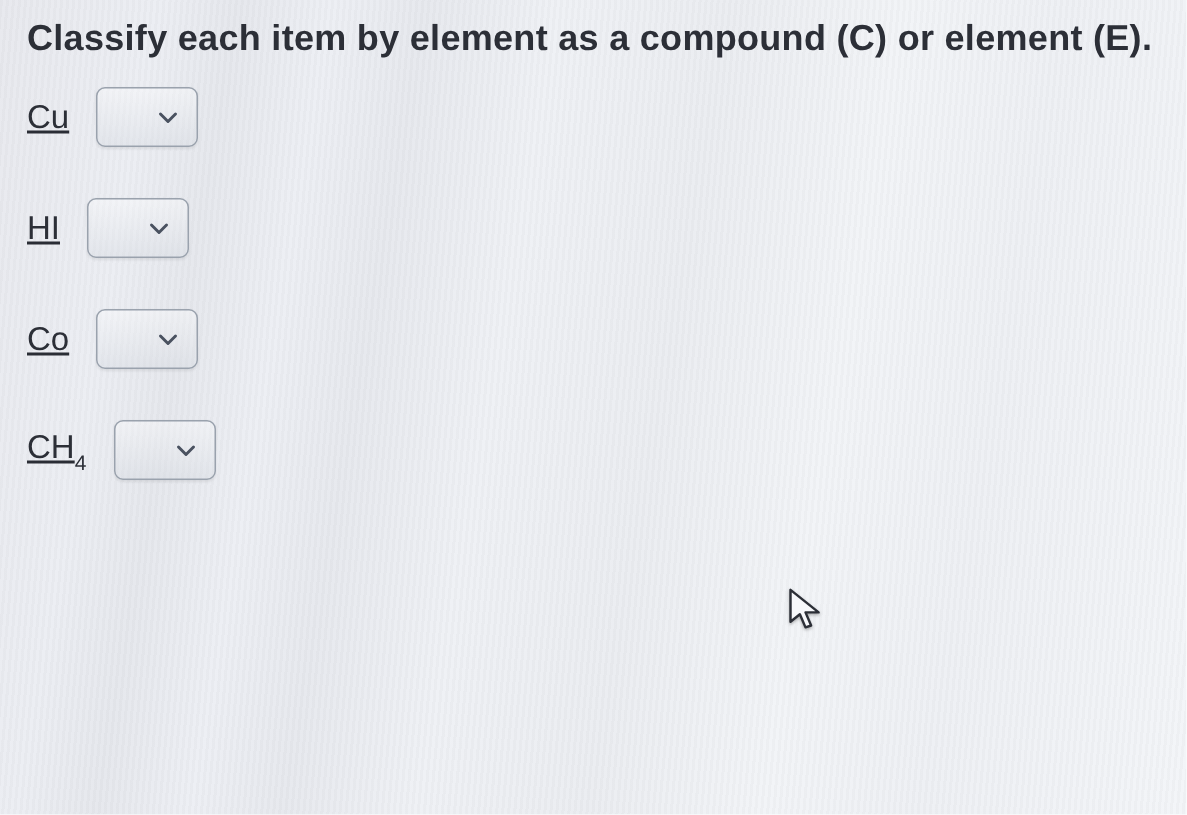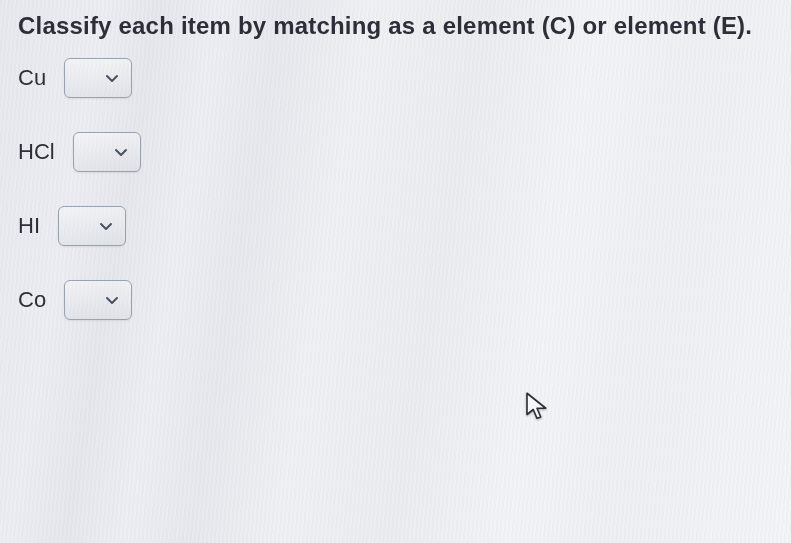--- a/index.html
+++ b/index.html
@@ -24,21 +24,21 @@
   }
   .page { position: relative; padding: 12px 18px 0 18px; }
   .question {
     font-size: 24px;
     font-weight: 700;
     letter-spacing: 0.2px;
     color: #2c2f37;
     margin-bottom: 18px;
   }
   .rows { display: flex; flex-direction: column; gap: 34px; }
-  .row { display: flex; align-items: center; gap: 18px; }
+  .row { display: flex; align-items: center; gap: 18px; text-decoration: underline; }
   .label {
     font-size: 22px;
     color: #2c2f37;
     line-height: 1;
   }
   .label sub { font-size: 14px; vertical-align: sub; position: relative; top: 2px; }
   .select {
     width: 68px; height: 40px;
     border: 1px solid #9aa2ad;
     border-radius: 6px;
@@ -55,47 +55,36 @@
     position: absolute;
     width: 26px; height: 30px;
     pointer-events: none;
   }
   .cursor svg { width: 26px; height: 30px; display: block; filter: drop-shadow(0 1px 1px rgba(0,0,0,0.3)); }
 </style>
 </head>
 <body>
 
 <div class="page">
-  <div class="question">Classify each item by matching as a element (C) or element (E).</div>
+  <div class="question">Classify each item by element as a compound (C) or element (E).</div>
 
   <div class="rows">
 
     <div class="row">
       <span class="label">Cu</span>
       <div class="select">
         <span class="value"></span>
         <span class="chevron">
             <svg viewBox="0 0 14 14">
               <path d="M2 5 L7 10 L12 5"></path>
             </svg>
           </span>
       </div>
     </div>
 
-    <div class="row">
-      <span class="label">HCl</span>
-      <div class="select">
-        <span class="value"></span>
-        <span class="chevron">
-            <svg viewBox="0 0 14 14">
-              <path d="M2 5 L7 10 L12 5"></path>
-            </svg>
-          </span>
-      </div>
-    </div>
 
 
     <div class="row">
       <span class="label">HI</span>
       <div class="select">
         <span class="value"></span>
         <span class="chevron">
             <svg viewBox="0 0 14 14">
               <path d="M2 5 L7 10 L12 5"></path>
             </svg>
@@ -108,20 +97,31 @@
       <div class="select">
         <span class="value"></span>
         <span class="chevron">
             <svg viewBox="0 0 14 14">
               <path d="M2 5 L7 10 L12 5"></path>
             </svg>
           </span>
       </div>
     </div>
 
+    <div class="row">
+      <span class="label">CH<sub>4</sub></span>
+      <div class="select">
+        <span class="value"></span>
+        <span class="chevron">
+            <svg viewBox="0 0 14 14">
+              <path d="M2 5 L7 10 L12 5"></path>
+            </svg>
+          </span>
+      </div>
+    </div>
 
   </div>
 </div>
 
 <div class="cursor" style="left:524px; top:392px;">
   <svg viewBox="0 0 20 24">
     <path d="M2 1 L2 18 L7 14 L10 21 L13 20 L10 13 L17 13 Z" fill="#f7f8fb" stroke="#2c2f37" stroke-width="1.3" stroke-linejoin="round"></path>
   </svg>
 </div>
 

